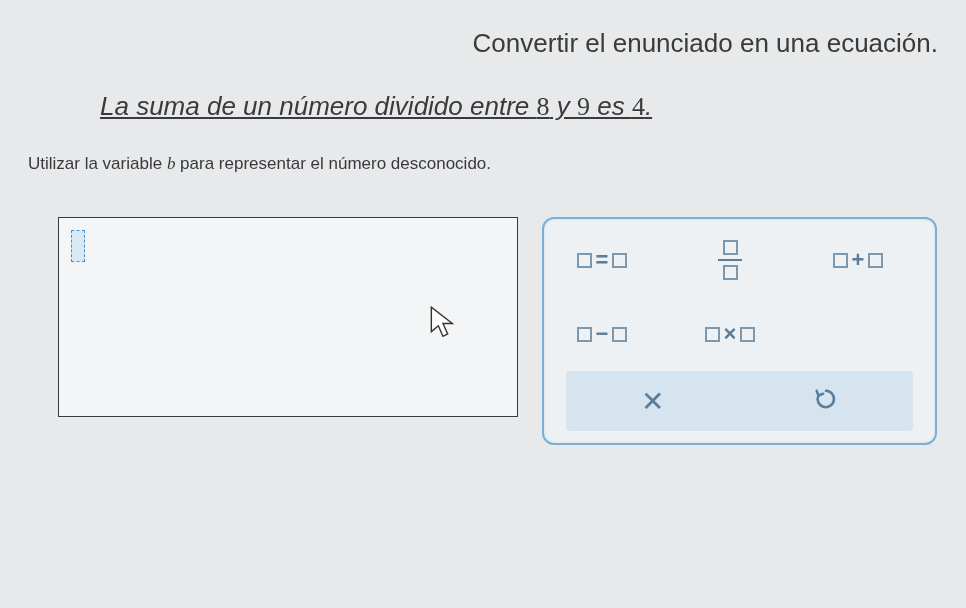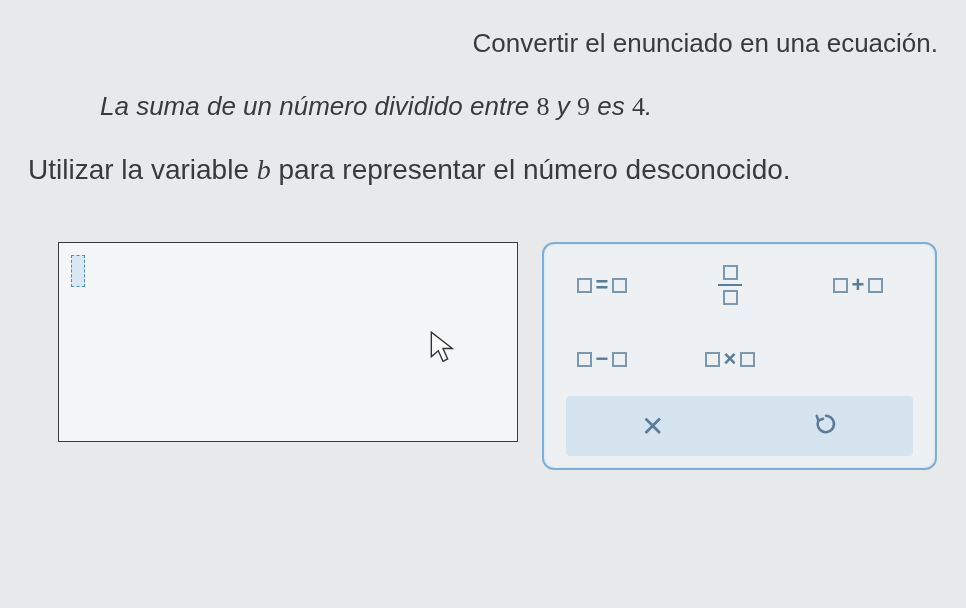--- a/index.html
+++ b/index.html
@@ -6,23 +6,23 @@
     body {
       font-family: Arial, Helvetica, sans-serif;
       background: #e8e9ea;
       width: 966px;
       height: 608px;
       padding: 28px 28px 0 28px;
       color: #3a3a3a;
       overflow: hidden;
     }
     .instruction { font-size: 26px; margin-bottom: 32px; text-align: right; }
-    .problem { font-size: 26px; font-style: italic; margin: 0 0 32px 72px; }
+    .problem { font-size: 26px; font-style: italic; margin: 0 0 32px 72px; text-decoration: underline; }
     .problem .num { font-style: normal; font-family: 'Times New Roman', serif; }
-    .variable-line { font-size: 28px; margin-bottom: 56px; }
+    .variable-line { font-size: 17px; margin-bottom: 43px; }
     .variable-line .var { font-style: italic; font-family: 'Times New Roman', serif; }
     .work-area { display: flex; gap: 24px; align-items: flex-start; padding-left: 30px; }
     .answer-box {
       width: 460px; height: 200px;
       border: 1px solid #3a3a3a;
       background: #f4f5f6;
       padding: 12px;
       position: relative;
     }
     .answer-cursor {

